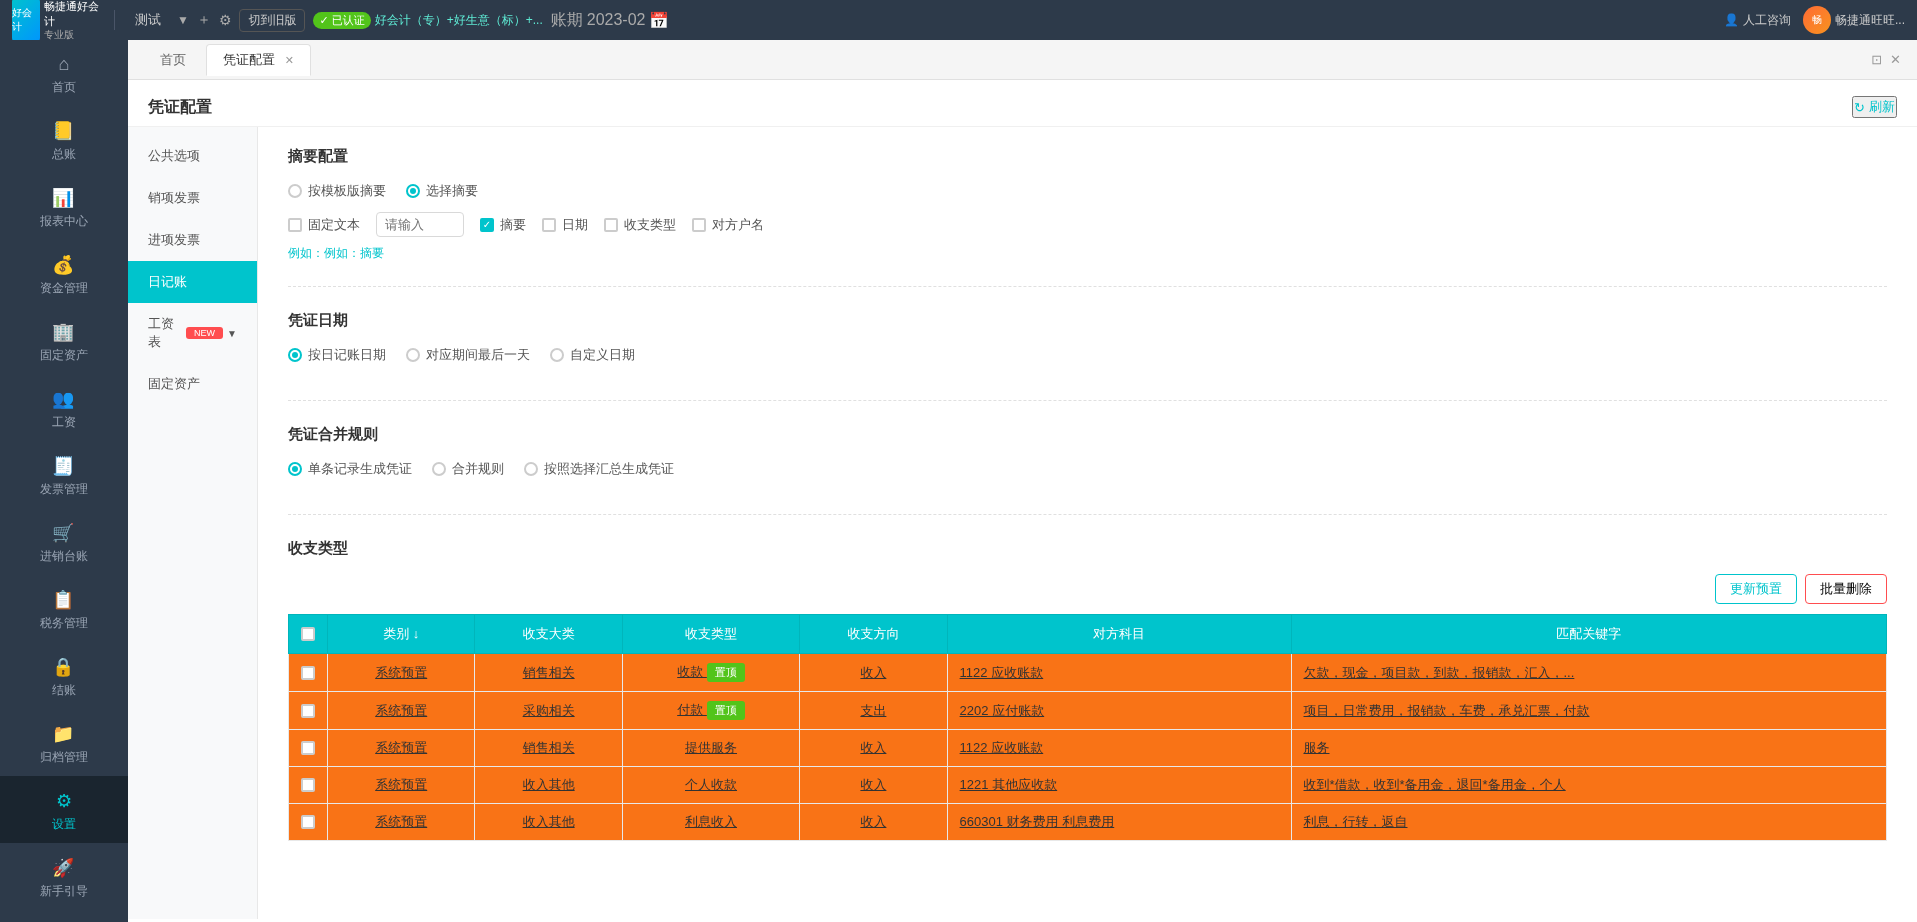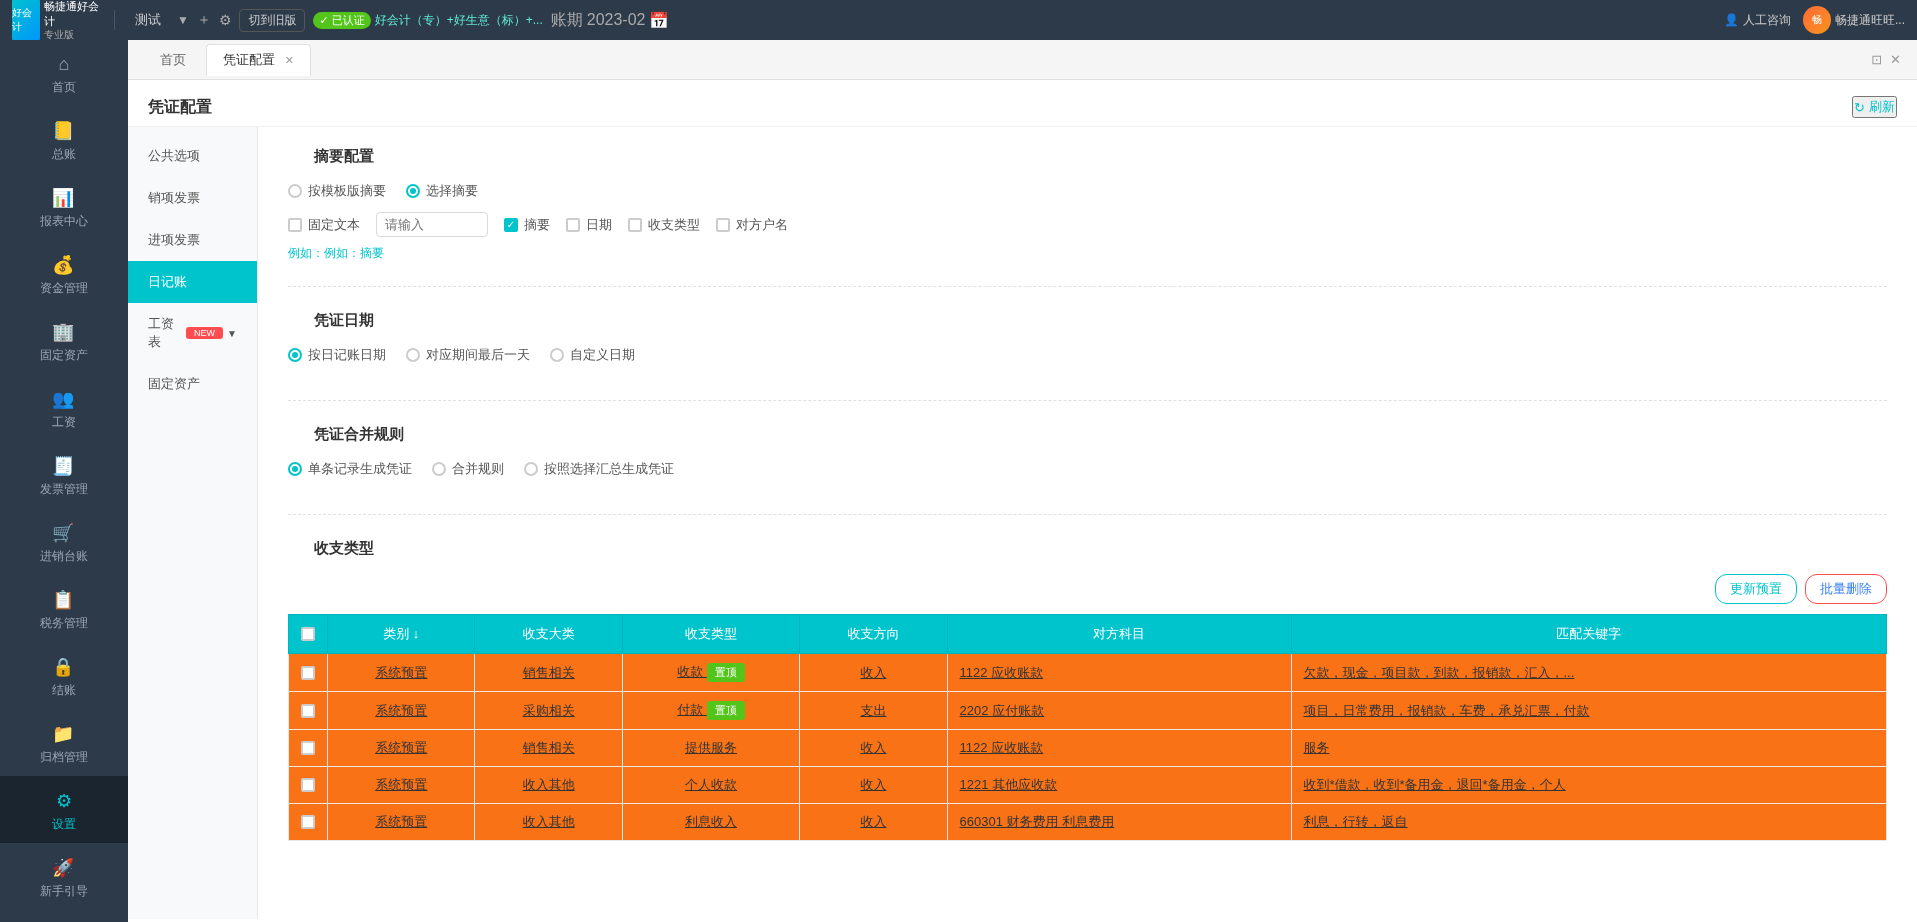--- a/index.html
+++ b/index.html
@@ -55,45 +55,45 @@
     .config-sidebar-item.active { background: #00c4cc; color: white; }
     .new-badge { background: #ff4d4f; color: white; font-size: 9px; padding: 1px 8px; border-radius: 3px; margin-left: 4px; }
     .config-sidebar-arrow { font-size: 10px; margin-left: auto; }
 
     
     .config-main { flex: 1; overflow-y: auto; padding: 20px 30px; }
 
     
     .config-section { margin-bottom: 24px; border-bottom: 1px dashed #e0e0e0; padding-bottom: 24px; }
     .config-section:last-child { border-bottom: none; }
-    .section-title { font-size: 15px; font-weight: 600; color: #333; margin-bottom: 16px; margin-left: 26px; }
+    .section-title { font-size: 15px; font-weight: 600; color: #333; margin-bottom: 16px; }
 
     
     .radio-group { display: flex; gap: 20px; margin-bottom: 12px; }
     .radio-item { display: flex; align-items: center; gap: 6px; cursor: pointer; font-size: 13px; color: #555; }
     .radio-circle { width: 14px; height: 14px; border-radius: 50%; border: 2px solid #ccc; display: flex; align-items: center; justify-content: center; flex-shrink: 0; }
     .radio-circle.checked { border-color: #00c4cc; }
     .radio-circle.checked::after { content: ''; width: 6px; height: 6px; border-radius: 50%; background: #00c4cc; }
 
     
     .checkbox-group { display: flex; align-items: center; gap: 16px; margin-bottom: 8px; flex-wrap: wrap; }
     .checkbox-item { display: flex; align-items: center; gap: 6px; cursor: pointer; font-size: 13px; color: #555; }
     .checkbox-box { width: 14px; height: 14px; border: 2px solid #ccc; border-radius: 2px; display: flex; align-items: center; justify-content: center; flex-shrink: 0; background: white; }
     .checkbox-box.checked { background: #00c4cc; border-color: #00c4cc; color: white; font-size: 10px; }
-    .checkbox-input { border: 1px solid #d9d9d9; border-radius: 4px; padding: 4px 8px; font-size: 13px; color: #bbb; width: 112px; outline: none; }
+    .checkbox-input { border: 1px solid #d9d9d9; border-radius: 4px; padding: 4px 8px; font-size: 13px; color: #bbb; width: 88px; outline: none; }
 
     
     .example-text { color: #00c4cc; font-size: 12px; margin-top: 6px; }
     .example-text span { color: #00c4cc; }
 
     
     .table-actions { display: flex; justify-content: flex-end; gap: 8px; margin-bottom: 10px; }
-    .action-btn { padding: 5px 14px; border-radius: 12px; font-size: 13px; cursor: pointer; border: 1px solid; }
+    .action-btn { padding: 5px 14px; border-radius: 4px; font-size: 13px; cursor: pointer; border: 1px solid; }
     .action-btn.primary { background: white; border-color: #00c4cc; color: #00c4cc; }
-    .action-btn.danger { background: white; border-color: #ff4d4f; color: #3b82f6; }
+    .action-btn.danger { background: white; border-color: #ff4d4f; color: #000000; }
 
     
     .data-table { width: 100%; border-collapse: collapse; font-size: 13px; }
     .data-table th { background: #00c4cc; color: white; padding: 10px 12px; text-align: center; font-weight: normal; border: 1px solid #00b5bb; }
     .data-table td { padding: 9px 12px; border: 1px solid #e8e8e8; text-align: center; color: #333; background: #f97316; text-decoration: underline; }
     .data-table .checkbox-cell { width: 36px; }
     .tag-btn { background: #52c41a; color: white; border: none; border-radius: 3px; padding: 2px 8px; font-size: 11px; cursor: pointer; }
 
     
     ::-webkit-scrollbar { width: 6px; height: 6px; }

